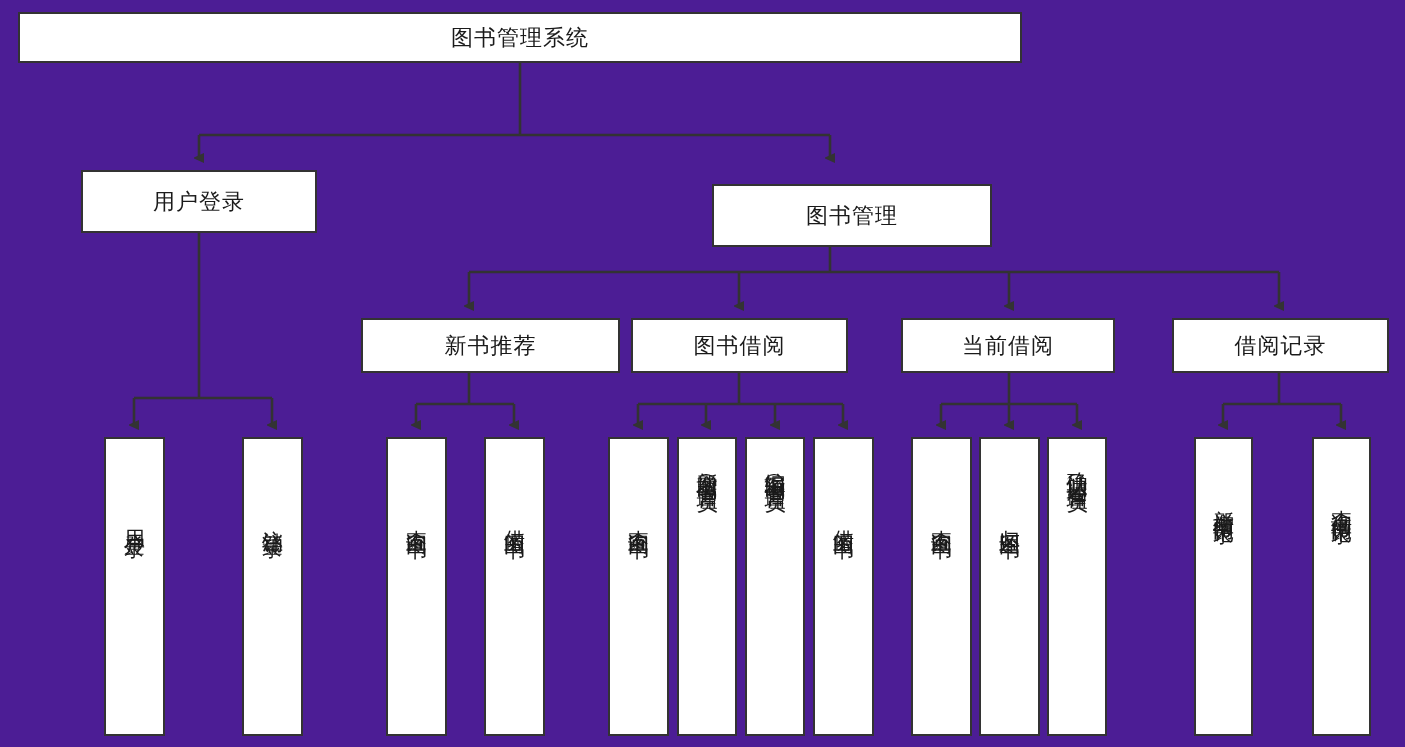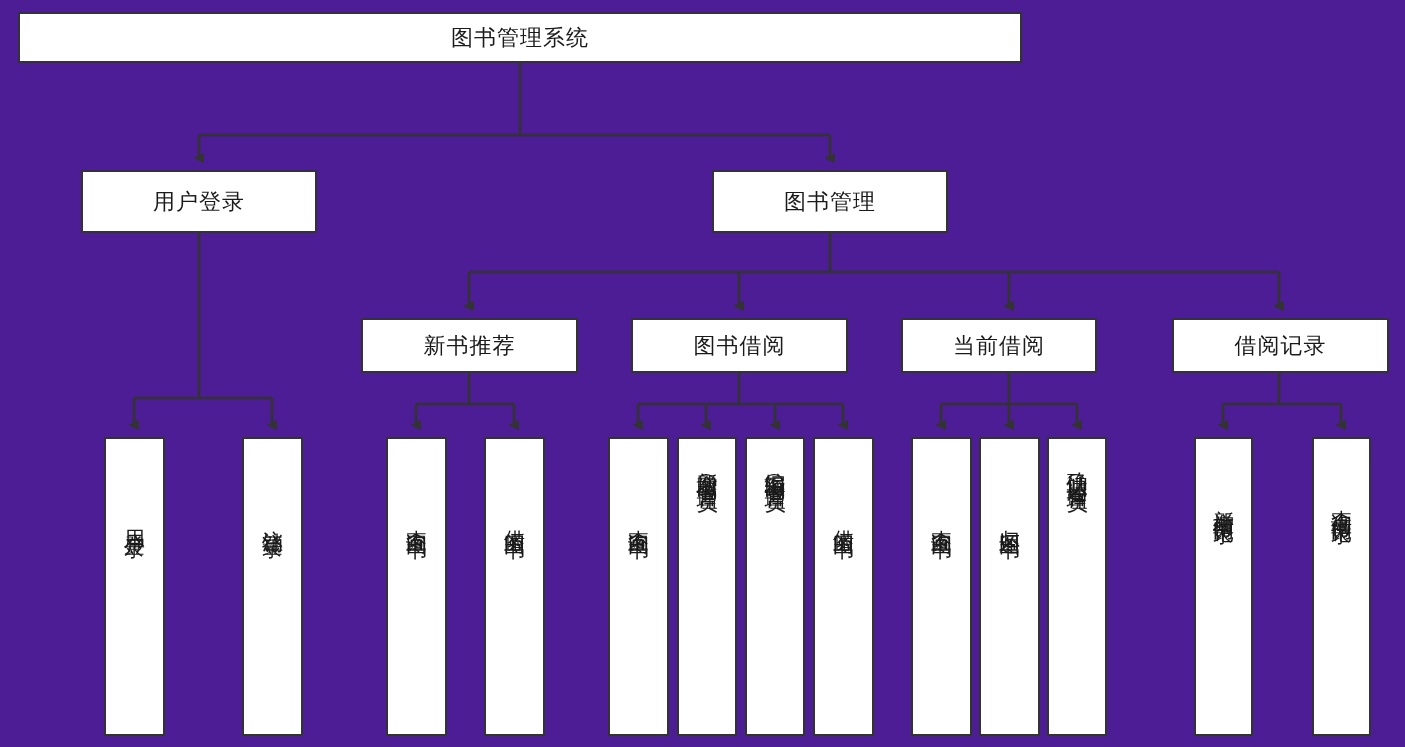--- a/index.html
+++ b/index.html
@@ -128,31 +128,31 @@
     </g>
   </svg>
 
   <div class="node" style="left:18px; top:12px; width:1004px; height:51px;">
     <span class="label">图书管理系统</span>
   </div>
 
   <div class="node" style="left:81px; top:170px; width:236px; height:63px;">
     <span class="label">用户登录</span>
   </div>
-  <div class="node" style="left:712px; top:170px; width:236px; height:63px;">
+  <div class="node" style="left:712px; top:184px; width:280px; height:63px;">
     <span class="label">图书管理</span>
   </div>
 
-  <div class="node" style="left:361px; top:318px; width:217px; height:55px;">
+  <div class="node" style="left:361px; top:318px; width:259px; height:55px;">
     <span class="label">新书推荐</span>
   </div>
   <div class="node" style="left:631px; top:318px; width:217px; height:55px;align-items:center;">
     <span class="label">图书借阅</span>
   </div>
-  <div class="node" style="left:901px; top:318px; width:196px; height:55px;">
+  <div class="node" style="left:901px; top:318px; width:214px; height:55px;">
     <span class="label">当前借阅</span>
   </div>
   <div class="node" style="left:1172px; top:318px; width:217px; height:55px;justify-content:center;">
     <span class="label">借阅记录</span>
   </div>
 
   <div class="node leaf center" style="left:104px; top:437px; width:61px; height:299px;">
     <span class="label">用户登录</span>
   </div>
   <div class="node leaf center" style="left:242px; top:437px; width:61px; height:299px;">

